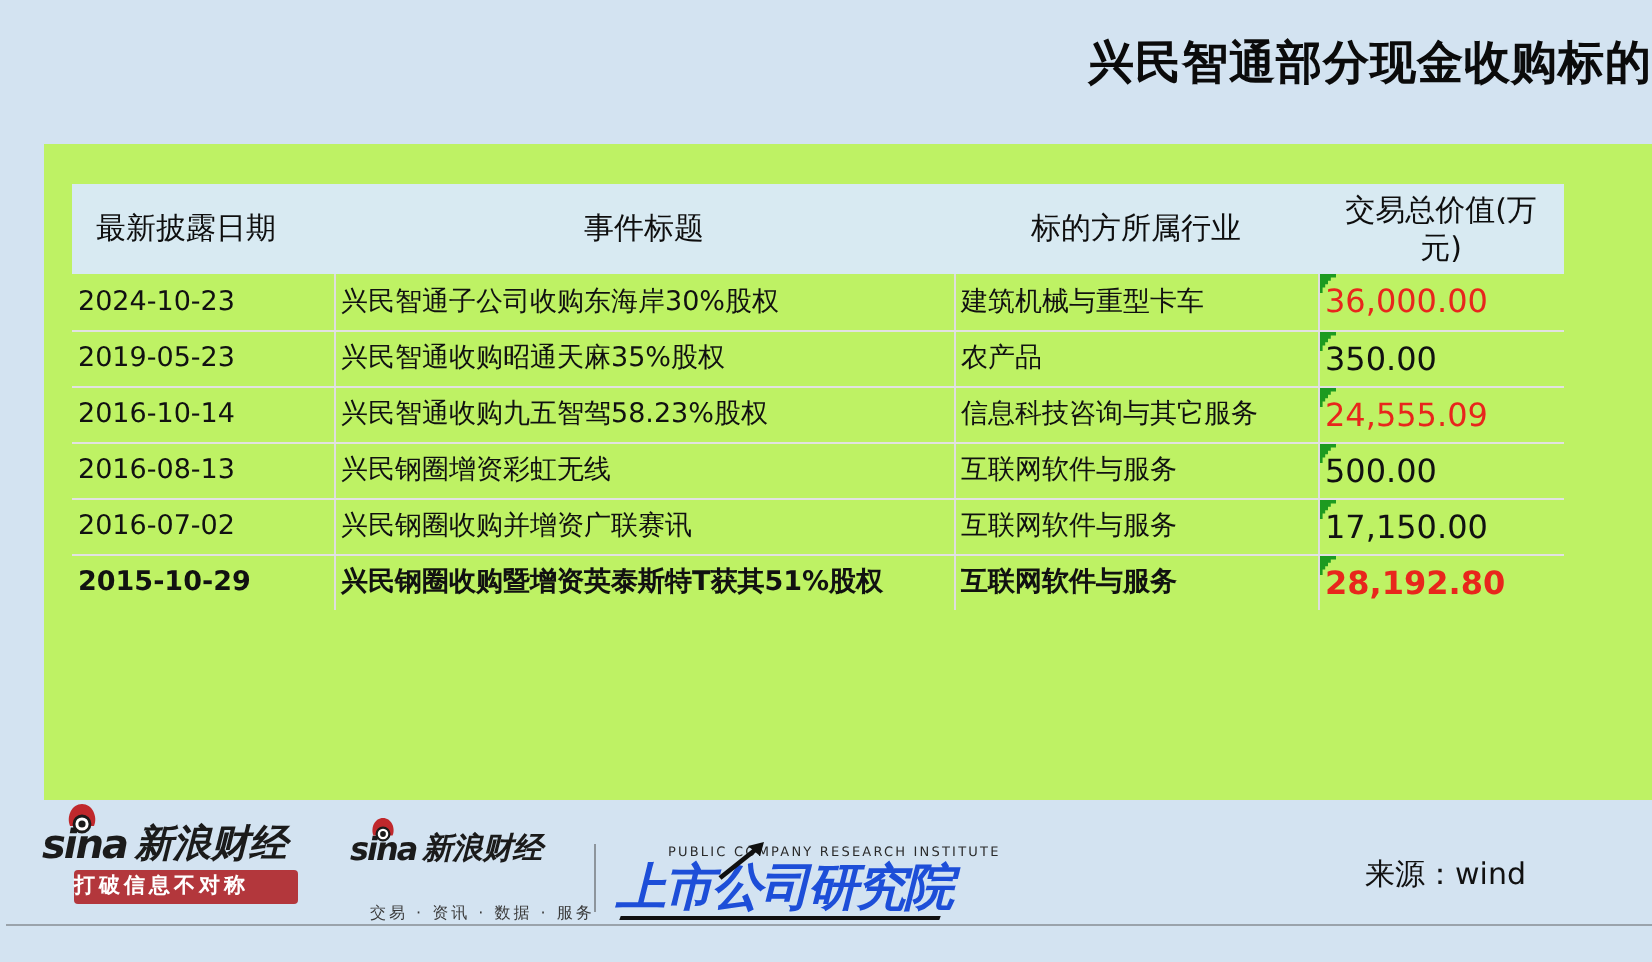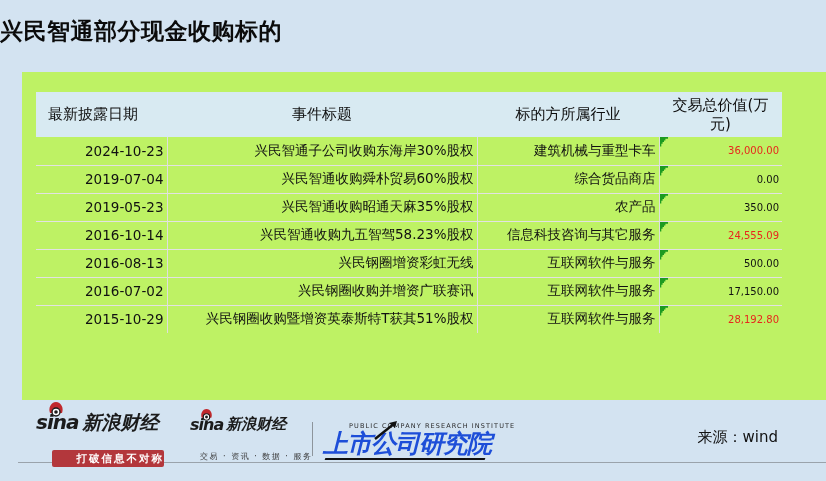--- a/index.html
+++ b/index.html
@@ -14,21 +14,21 @@
     font-family: "DejaVu Sans", "Liberation Sans", sans-serif;
     position: relative;
   }
 
   
   .page-title {
     position: absolute;
     top: 16px;
     left: 0;
     width: 826px;
-    text-align: left;
+    text-align: right;
     font-size: 23px;
     font-weight: bold;
     color: #0b0b0b;
     letter-spacing: 0.5px;
   }
 
   
   .card {
     position: absolute;
     left: 22px;
@@ -63,51 +63,51 @@
     padding: 0 4px;
     border: none;
     box-sizing: border-box;
   }
   thead th.th-date { padding-left: 12px; text-align: left; }
 
   tbody td {
     height: 28px;
     font-size: 13.5px;
     color: #111111;
-    text-align: right;
+    text-align: left;
     border-bottom: 1px solid #e2e2e2;
     border-right: 1px solid #dedede;
     padding: 0 3px;
     box-sizing: border-box;
     white-space: nowrap;
     overflow: hidden;
   }
   tbody td:last-child { border-right: none; }
-  tbody tr:last-child td { border-bottom: none; }
+  tbody tr:last-child td { border-bottom: none; font-weight: bold; }
 
   td.cell-value {
     position: relative;
-    font-size: 10px;
+    font-size: 16px;
   }
   td.cell-value.hl { color: #e8261c; }
 
   
   .green-flag {
     position: absolute;
     left: 0px;
     top: 0px;
     width: 8px;
     height: 10px;
     pointer-events: none;
   }
 
   
   .footer {
     position: absolute;
-    left: 18px;
+    left: 3px;
     top: 400px;
     width: 782px;
     height: 81px;
   }
   .footer-rule {
     position: absolute;
     left: 0;
     top: 62px;
     width: 826px;
     height: 1px;
@@ -145,31 +145,31 @@
     line-height: 20px;
   }
   .sina-eye {
     position: absolute;
     left: 12px;
     top: -6px;
     width: 16px;
     height: 15px;
   }
   .sina-banner {
-    margin-top: 18px;
+    margin-top: 3px;
     margin-left: 16px;
     width: 112px;
     height: 17px;
     background: #b3373c;
     border-radius: 2px;
     color: #ffffff;
     font-size: 10.5px;
     font-weight: bold;
     letter-spacing: 2px;
-    text-align: right;
+    text-align: left;
     line-height: 17px;
     box-sizing: border-box;
   }
 
   
   .logo-group-2 {
     position: absolute;
     left: 172px;
     top: 18px;
     display: flex;
@@ -247,28 +247,20 @@
     <tbody id="table-body">
         <tr>
           <td class="cell-date">2024-10-23</td>
           <td class="cell-event">兴民智通子公司收购东海岸30%股权</td>
           <td class="cell-industry">建筑机械与重型卡车</td>
           <td class="cell-value hl"><svg class="green-flag" viewBox="0 0 8 10">
               <path d="M0 0 L8 0 L8 1.7 L5.4 1.7 L5.4 3.4 L4 3.4 L4 5.1 L2.6 5.1 L2.6 6.8 L1.3 6.8 L1.3 9.5 L0 9.5 Z" fill="#1d9b20"></path>
             </svg><span>36,000.00</span></td>
         </tr>
         <tr>
-          <td class="cell-date">2019-07-04</td>
-          <td class="cell-event">兴民智通收购舜朴贸易60%股权</td>
-          <td class="cell-industry">综合货品商店</td>
-          <td class="cell-value"><svg class="green-flag" viewBox="0 0 8 10">
-              <path d="M0 0 L8 0 L8 1.7 L5.4 1.7 L5.4 3.4 L4 3.4 L4 5.1 L2.6 5.1 L2.6 6.8 L1.3 6.8 L1.3 9.5 L0 9.5 Z" fill="#1d9b20"></path>
-            </svg><span>0.00</span></td>
-        </tr>
-        <tr>
           <td class="cell-date">2019-05-23</td>
           <td class="cell-event">兴民智通收购昭通天麻35%股权</td>
           <td class="cell-industry">农产品</td>
           <td class="cell-value"><svg class="green-flag" viewBox="0 0 8 10">
               <path d="M0 0 L8 0 L8 1.7 L5.4 1.7 L5.4 3.4 L4 3.4 L4 5.1 L2.6 5.1 L2.6 6.8 L1.3 6.8 L1.3 9.5 L0 9.5 Z" fill="#1d9b20"></path>
             </svg><span>350.00</span></td>
         </tr>
         <tr>
           <td class="cell-date">2016-10-14</td>
           <td class="cell-event">兴民智通收购九五智驾58.23%股权</td>

